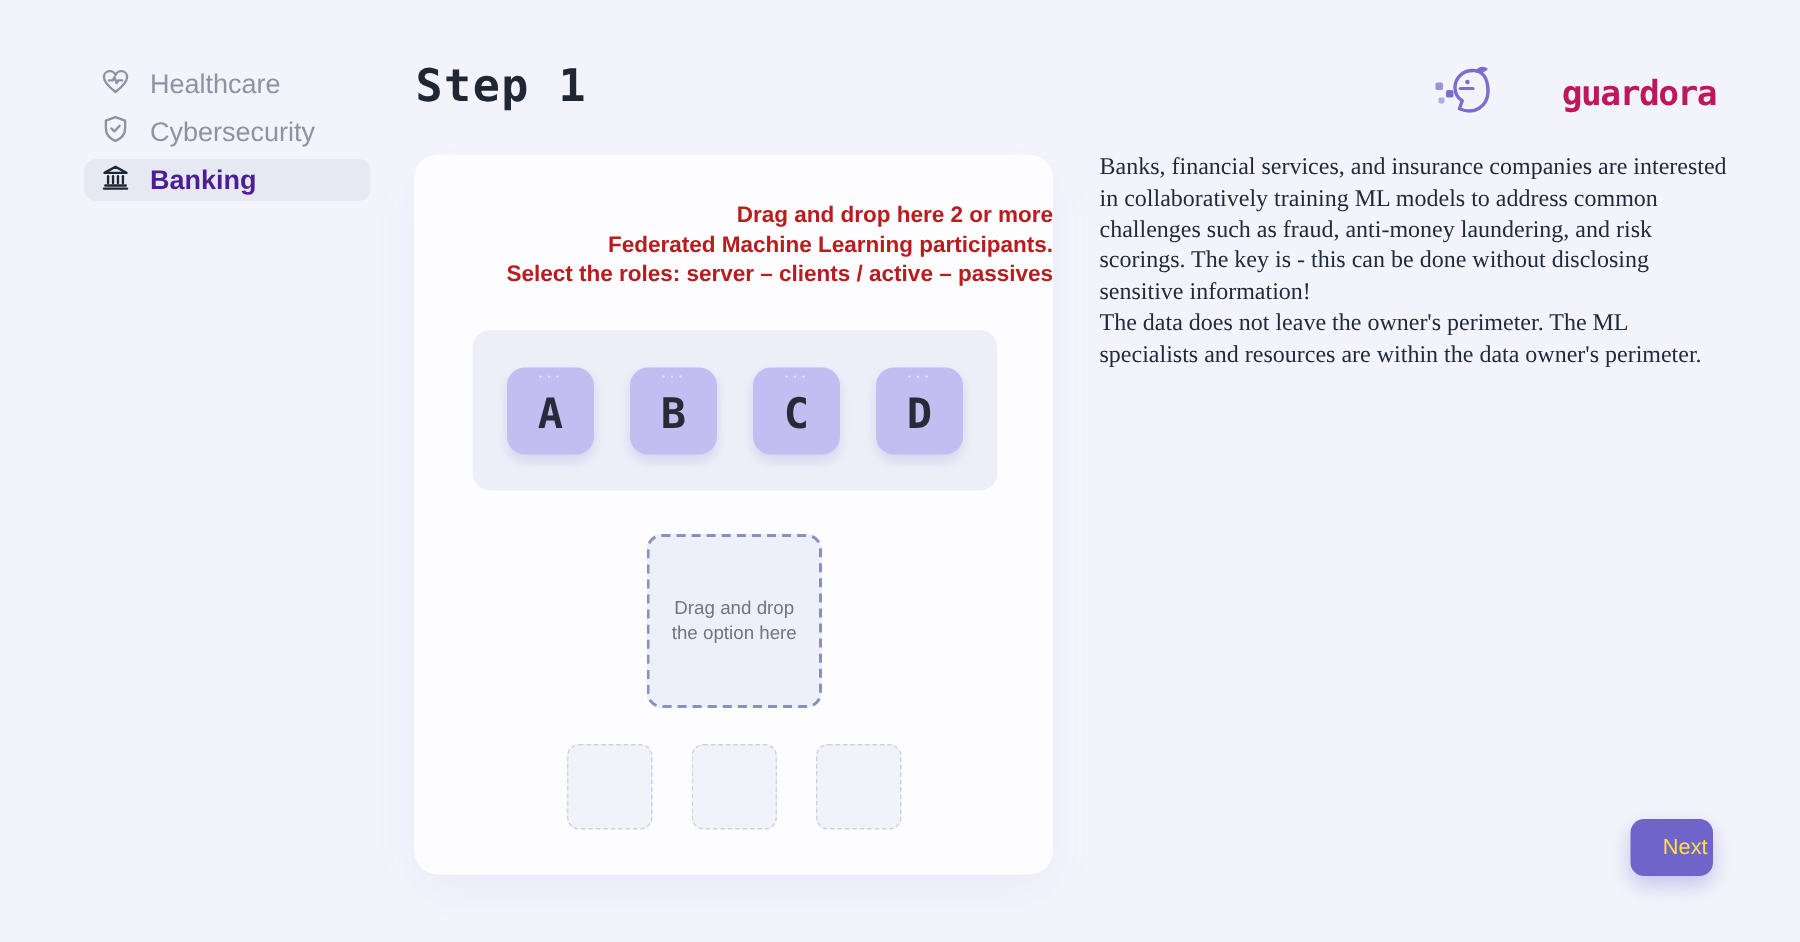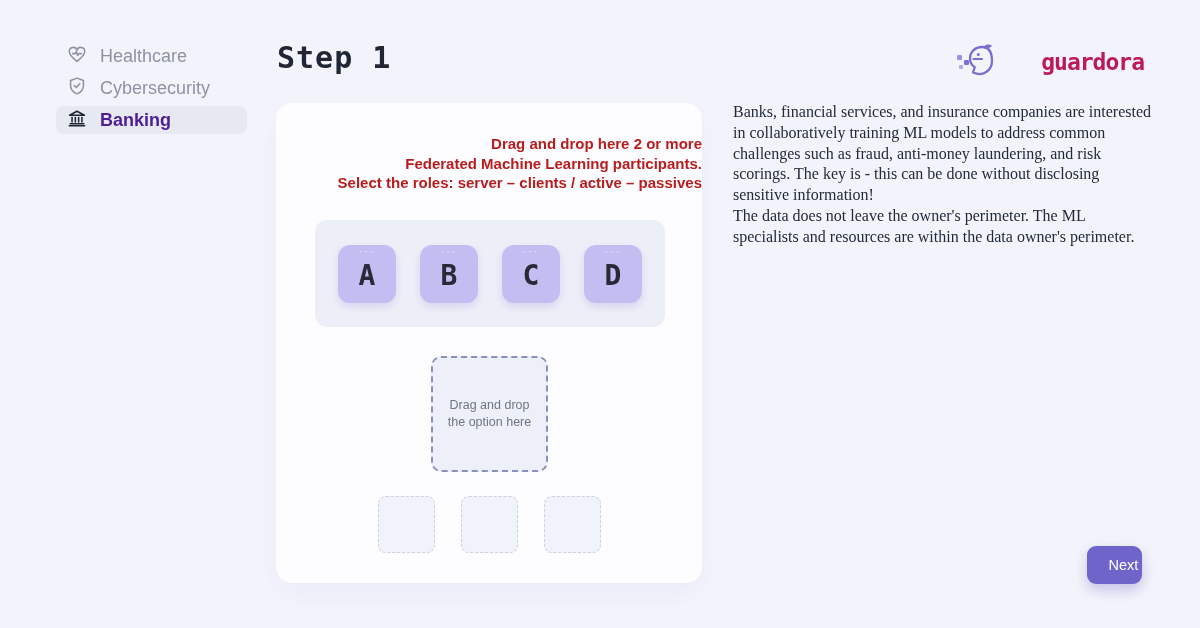--- a/index.html
+++ b/index.html
@@ -101,21 +101,21 @@
     position:absolute; left:733px; top:102px; width:420px;
     font-size:16px; line-height:20.8px; color:#212b3c;font-family:Liberation Serif, serif;
   }
   .info p + p { }
 
   
   .next-btn {
     position:absolute; left:1087px; top:546px;
     width:55px; height:38px;
     background:#6f64c9; border:none; border-radius:9px;
-    color:#ffffff; font-size:14.5px; font-family:"Liberation Sans", sans-serif;
+    color:#fde047; font-size:14.5px; font-family:"Liberation Sans", sans-serif;
     cursor:pointer;
     box-shadow:0 6px 14px rgba(111,100,201,0.35);
     padding-left:18px;
   }
 </style>
 </head>
 <body>
 
 <nav class="sidebar">
   <div class="side-item">

